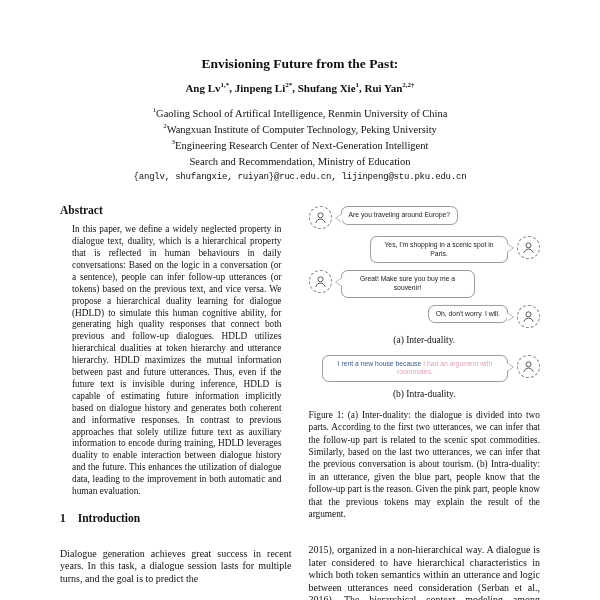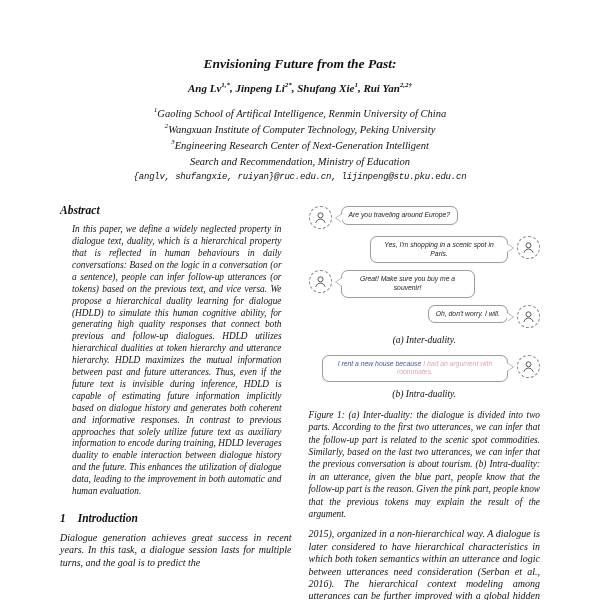--- a/index.html
+++ b/index.html
@@ -4,21 +4,20 @@
 <style>
   html,body{margin:0;padding:0;background:#e8e8e8;}
   .page{
     position:relative;
     width:600px;height:600px;
     margin:0 auto;
     background:#ffffff;
     overflow:hidden;
     font-family:"Liberation Serif", serif;
     color:#111;
-    font-style:italic;
   }
   .header{ text-align:center; padding-top:56px; }
   .title{
     font-weight:bold;
     font-size:13.5px;
     line-height:15.5px;
     margin:0 70px;
   }
   .authors{
     font-weight:bold;
@@ -55,21 +54,21 @@
     margin:0 10px 0 12px;
     font-size:9.3px;
     line-height:11.9px;
     text-align:justify;
     hyphens:auto;
   }
   .section-heading{
     font-weight:bold;
     font-size:11.5px;
     margin-top:14px;
-    margin-bottom:8px;
+    margin-bottom:24px;
   }
   .section-heading .sec-num{ margin-right:12px; }
   .body-text{
     font-size:10px;
     line-height:12.4px;
     text-align:justify;
     hyphens:auto;
   }
   
   .figure{ margin-top:2px; }
@@ -126,21 +125,21 @@
     font-size:9.5px;
     margin:6px 0 10px 0;
   }
   .blue-seg{ color:var(--blue-text); }
   .pink-seg{ color:var(--pink-text); }
   .figure-caption{
     font-size:9.3px;
     line-height:12.4px;
     text-align:justify;
     margin-top:8px;
-    margin-bottom:8px;
+    margin-bottom:24px;
     hyphens:auto;
   }
   .w-b1{ max-width:135px; }
   .w-b2{ max-width:122px; }
   .w-b3{ max-width:118px; }
   .w-b4{ max-width:100px; }
   .w-b5{ max-width:170px; flex:1; }
   .spacer-right{ margin-top:10px; }
 </style>
 </head>

